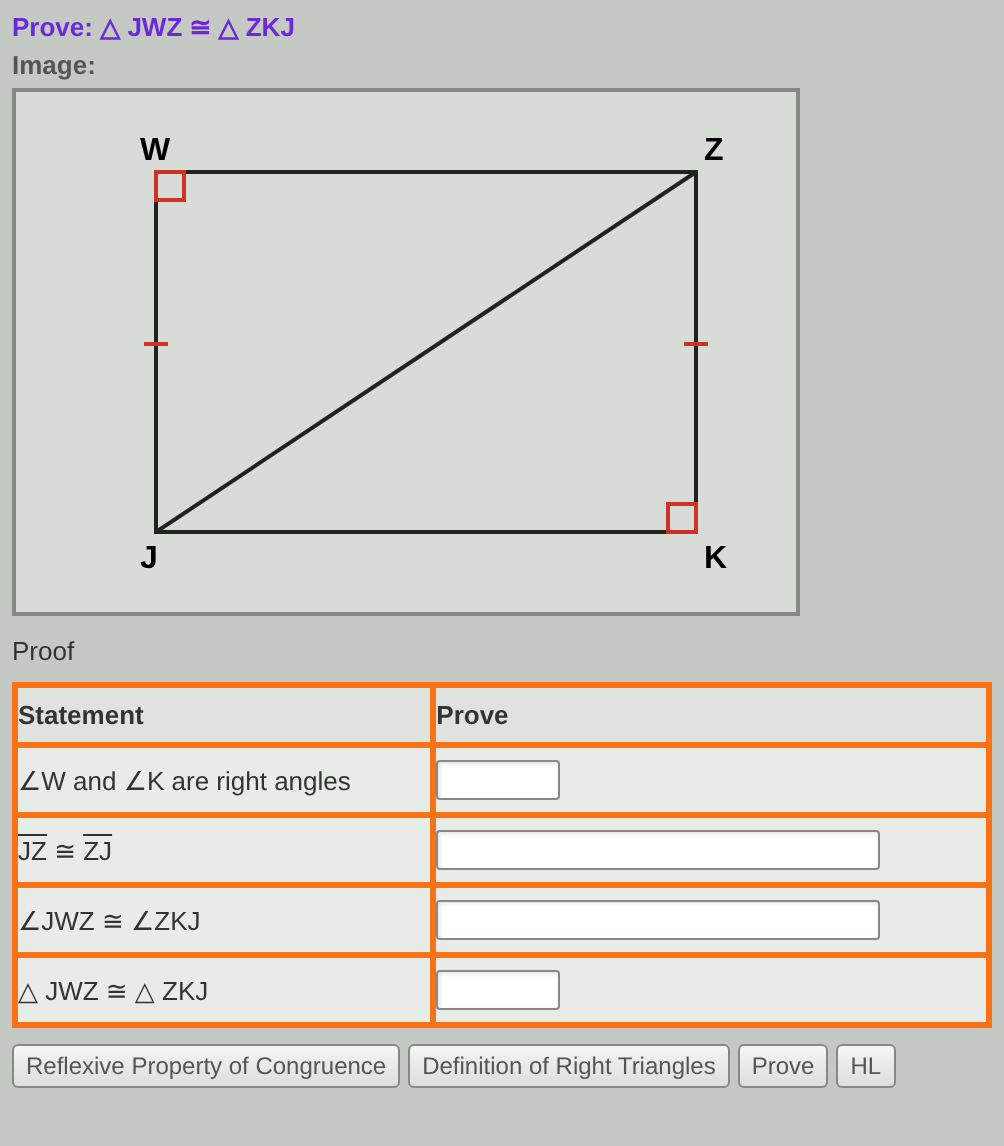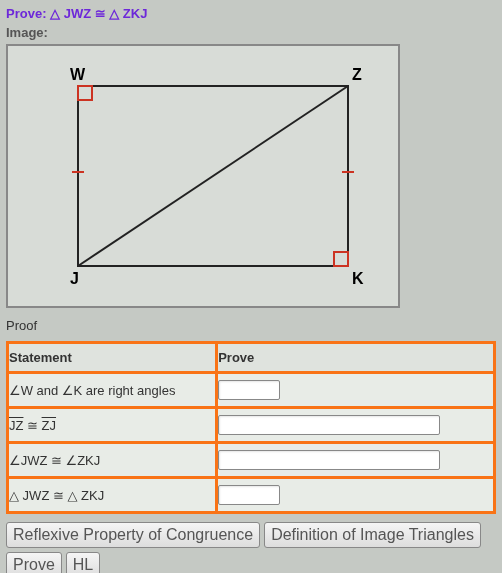--- a/index.html
+++ b/index.html
@@ -8,21 +8,21 @@
 .figure-box{border:2px solid #888;background:#d8dcd7;width:390px;height:260px;position:relative;margin-bottom:10px}
 .figure-svg{width:100%;height:100%}
 .proof-label{font-weight:normal;margin:8px 0}
 table{border-collapse:collapse;background:#e8ece7;width:100%;margin-bottom:8px}
 td,th{border:3px solid #f97316;padding:6px 0;text-align:left;font-weight:normal}
 th{background:#dfe3de;font-weight:bold}
 .reason-input{border:1px solid #888;background:#fff;height:18px;border-radius:2px;box-shadow:inset 1px 1px 2px rgba(0,0,0,0.1)}
 .w-short{width:60px}
 .w-long{width:220px}
 .word-bank{display:flex;gap:4px;flex-wrap:wrap}
-.chip{border:1px solid #888;background:linear-gradient(#f5f5f5,#ddd);padding:3px 6px;border-radius:3px;font-size:16px;cursor:pointer;color:#555}
+.chip{border:1px solid #888;background:linear-gradient(#f5f5f5,#ddd);padding:3px 6px;border-radius:3px;font-size:12px;cursor:pointer;color:#555}
 .ovl{text-decoration:overline}
 </style>
 </head>
 <body>
 
 <div class="prove">
   <span>Prove:</span>
   <span>△ JWZ ≅ △ ZKJ</span>
 </div>
 
@@ -73,16 +73,16 @@
   <td>△ JWZ ≅ △ ZKJ</td>
   <td>
           <div class="reason-input w-short"></div>
         </td>
 </tr>
 </tbody>
   </table>
 
 <div class="word-bank">
   <div class="chip">Reflexive Property of Congruence</div>
-  <div class="chip">Definition of Image Triangles</div>
+  <div class="chip">Definition of Right Triangles</div>
   <div class="chip">Prove</div>
   <div class="chip">HL</div>
 </div>
 
 </body></html>

